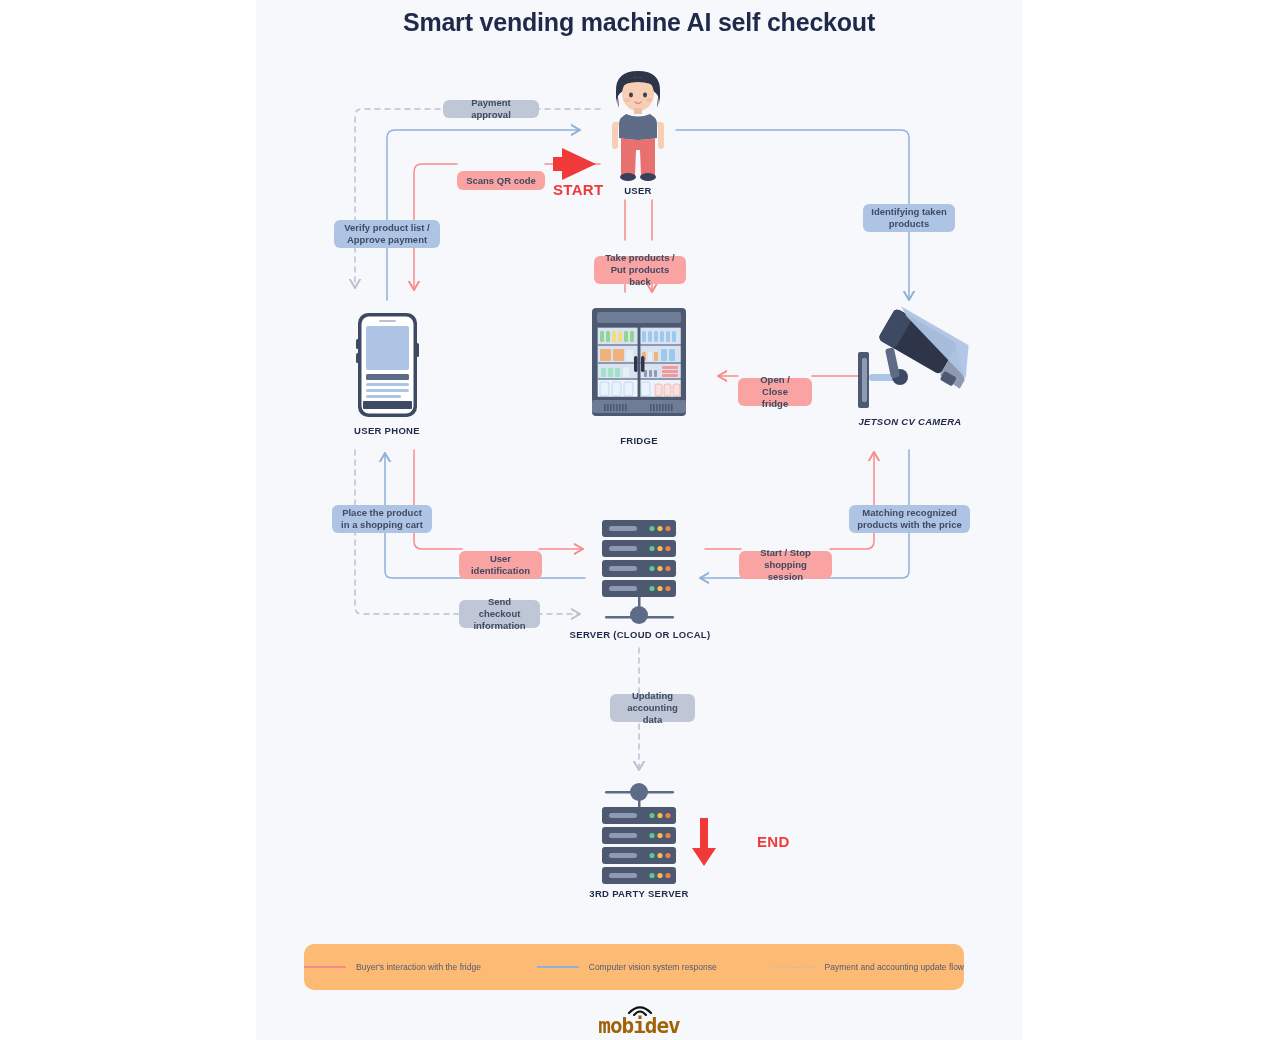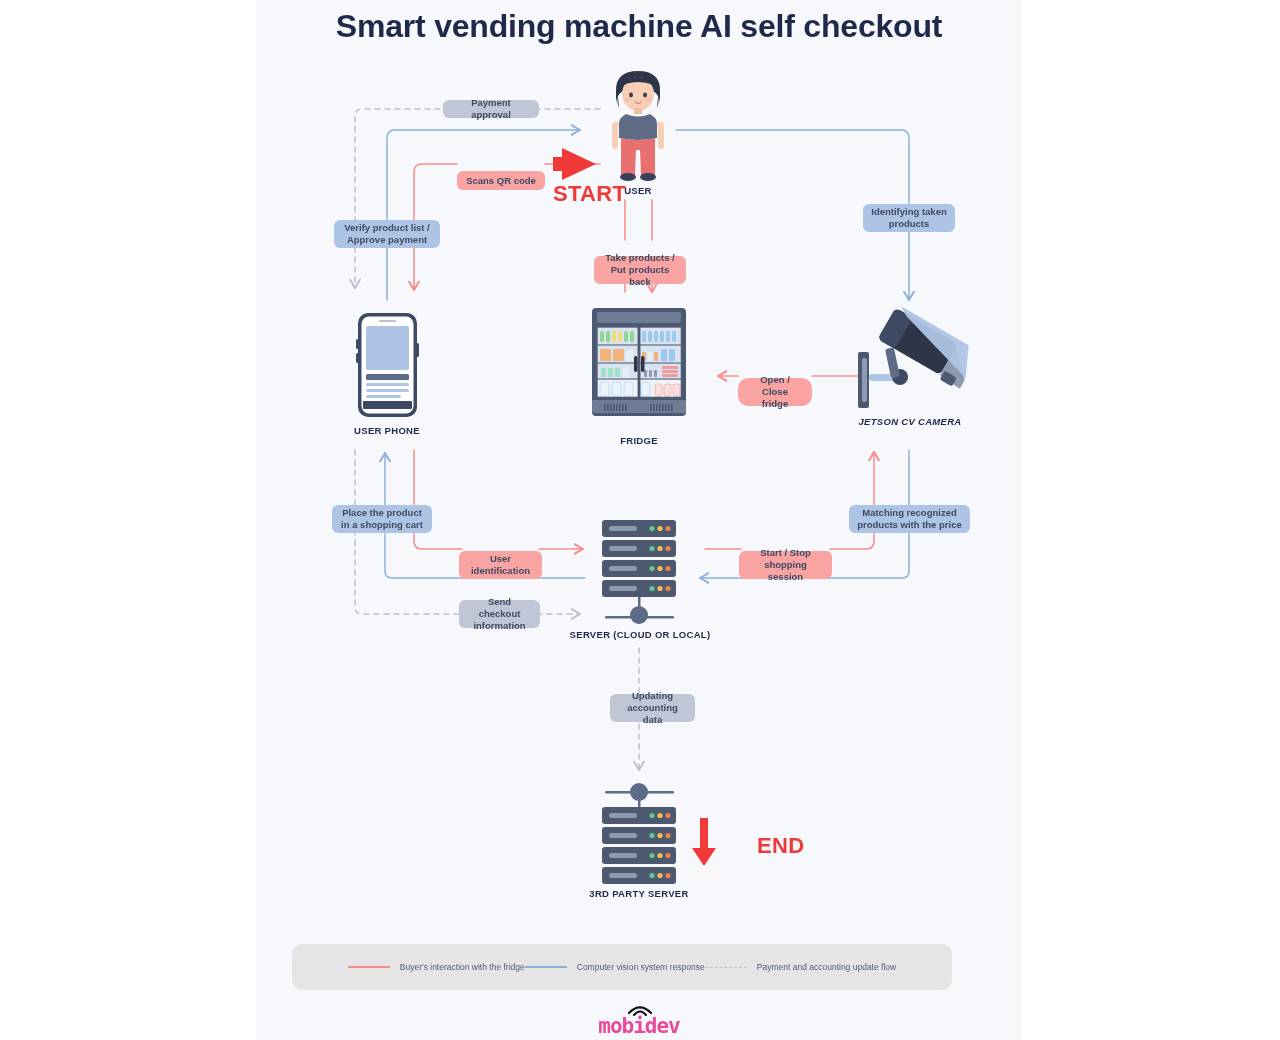--- a/index.html
+++ b/index.html
@@ -12,21 +12,21 @@
   #page{
     position:absolute;left:256px;top:0;width:766px;height:1040px;
     background:#f7f8fc;
   }
   #canvas{position:absolute;left:0;top:0;width:1044px;height:1040px;}
   svg.layer{position:absolute;left:0;top:0;width:1280px;height:1040px;overflow:visible;}
 
   .title{
     position:absolute;left:256px;top:8px;width:766px;
     text-align:center;
-    font-size:32px;font-weight:bold;color:#1f2a4a;
+    font-size:25px;font-weight:bold;color:#1f2a4a;
     letter-spacing:-0.2px;
   }
 
   
   .chip{
     position:absolute;
     border-radius:6px;
     font-size:9.5px;font-weight:bold;
     line-height:12px;
     text-align:center;
@@ -42,43 +42,43 @@
   
   .caption{
     position:absolute;
     font-size:9.5px;font-weight:bold;color:#1f2a4a;
     text-align:center;letter-spacing:0.3px;
     white-space:nowrap;
   }
 
   .startend{
     position:absolute;
-    font-size:22px;font-weight:bold;color:#f03a3a;
+    font-size:15px;font-weight:bold;color:#f03a3a;
     letter-spacing:0.3px;
   }
 
   
   #legend{
-    position:absolute;left:292px;top:944px;width:660px;height:46px;
-    background:#e5e5e5;border-radius:10px;
-    display:flex;align-items:center;justify-content:center;
+    position:absolute;left:304px;top:944px;width:660px;height:46px;
+    background:#fdba74;border-radius:10px;
+    display:flex;align-items:center;justify-content:space-between;
   }
   .leg-item{display:flex;align-items:center;gap:10px;}
   .leg-line{width:42px;height:0;border-top:2px solid #f98a8a;}
   .leg-line.blue{border-top:2px solid #8fb0d8;}
   .leg-line.dash{border-top:1.5px dashed #b9c0cf;}
   .leg-txt{font-size:8.5px;color:#515b72;font-weight:normal;}
 
   
   #logo{
     position:absolute;left:256px;top:1014px;width:766px;text-align:center;
   }
   #logo .word{
     font-family:"DejaVu Sans Mono", monospace;
-    font-size:21px;font-weight:bold;color:#ec4899;letter-spacing:-1px;
+    font-size:21px;font-weight:bold;color:#a16207;letter-spacing:-1px;
     position:relative;display:inline-block;
   }
   #logo .arc{position:absolute;left:50%;transform:translateX(-50%);top:-10px;}
 </style>
 </head>
 <body>
 
 <div id="page"></div>
 
 <div class="title">Smart vending machine AI self checkout</div>
@@ -379,21 +379,21 @@
 
   <div class="chip blue" style="left:334px;top:220px;width:106px;height:28px;">Verify product list /
 Approve payment</div>
 
   <div class="chip blue" style="left:863px;top:204px;width:92px;height:28px;">Identifying taken
 products</div>
 
   <div class="chip red" style="left:594px;top:240px;width:92px;height:28px;">Take products /
 Put products back</div>
 
-  <div class="chip red" style="left:738px;top:362px;width:74px;height:28px;border-radius:10px;">Open / Close
+  <div class="chip red" style="left:738px;top:362px;width:74px;height:28px;">Open / Close
 fridge</div>
 
   <div class="chip blue" style="left:332px;top:505px;width:100px;height:28px;">Place the product
 in a shopping cart</div>
 
   <div class="chip red" style="left:459px;top:535px;width:83px;height:28px;">User
 identification</div>
 
   <div class="chip red" style="left:739px;top:535px;width:93px;height:28px;">Start / Stop
 shopping session</div>

